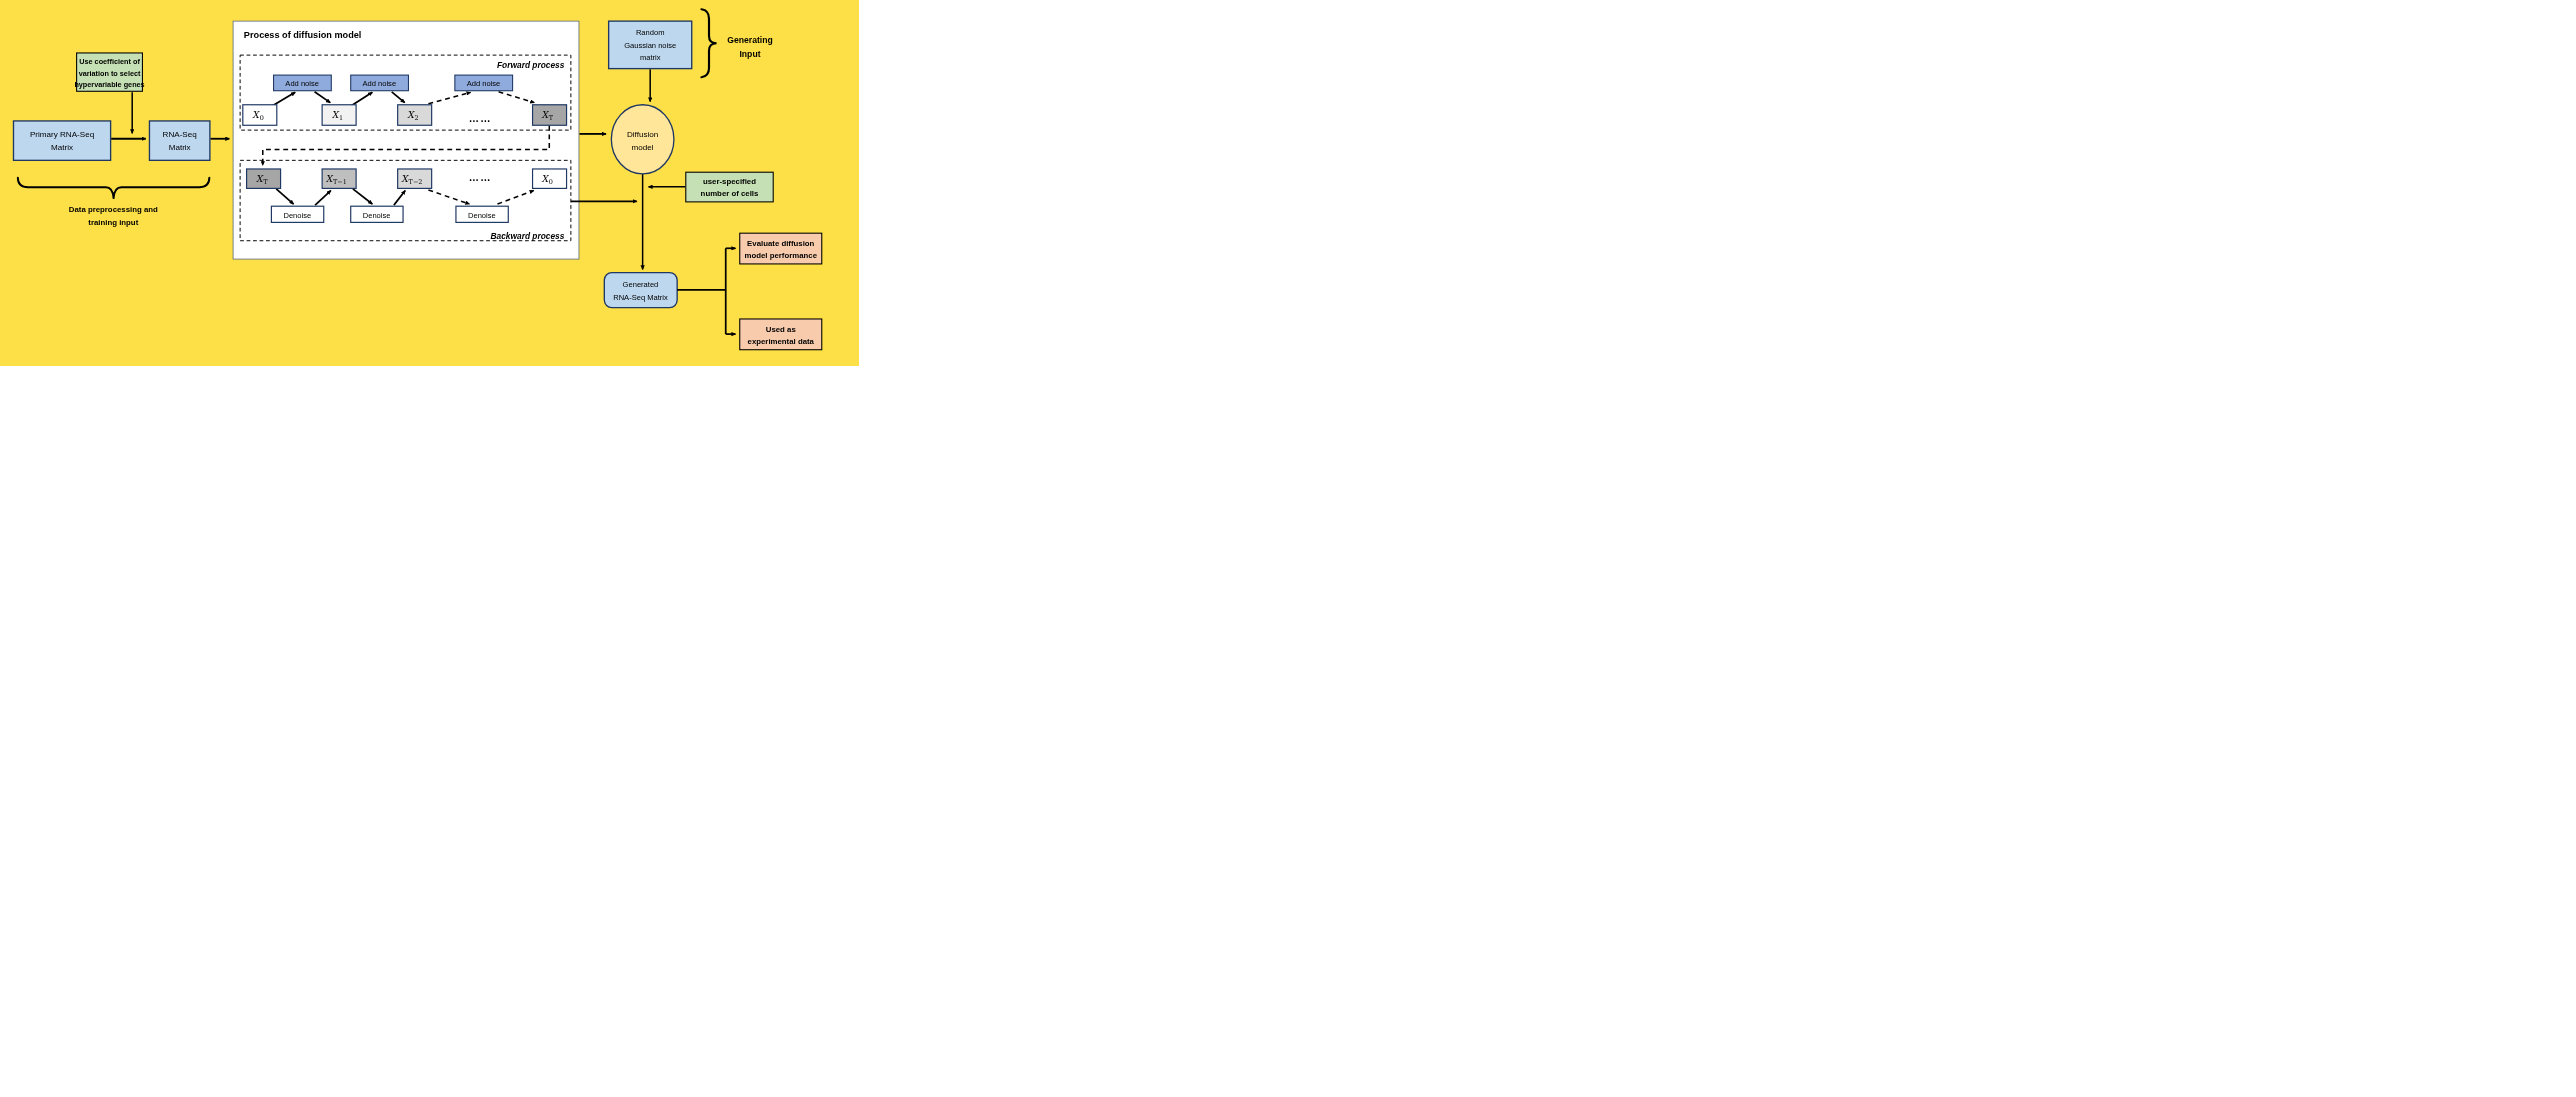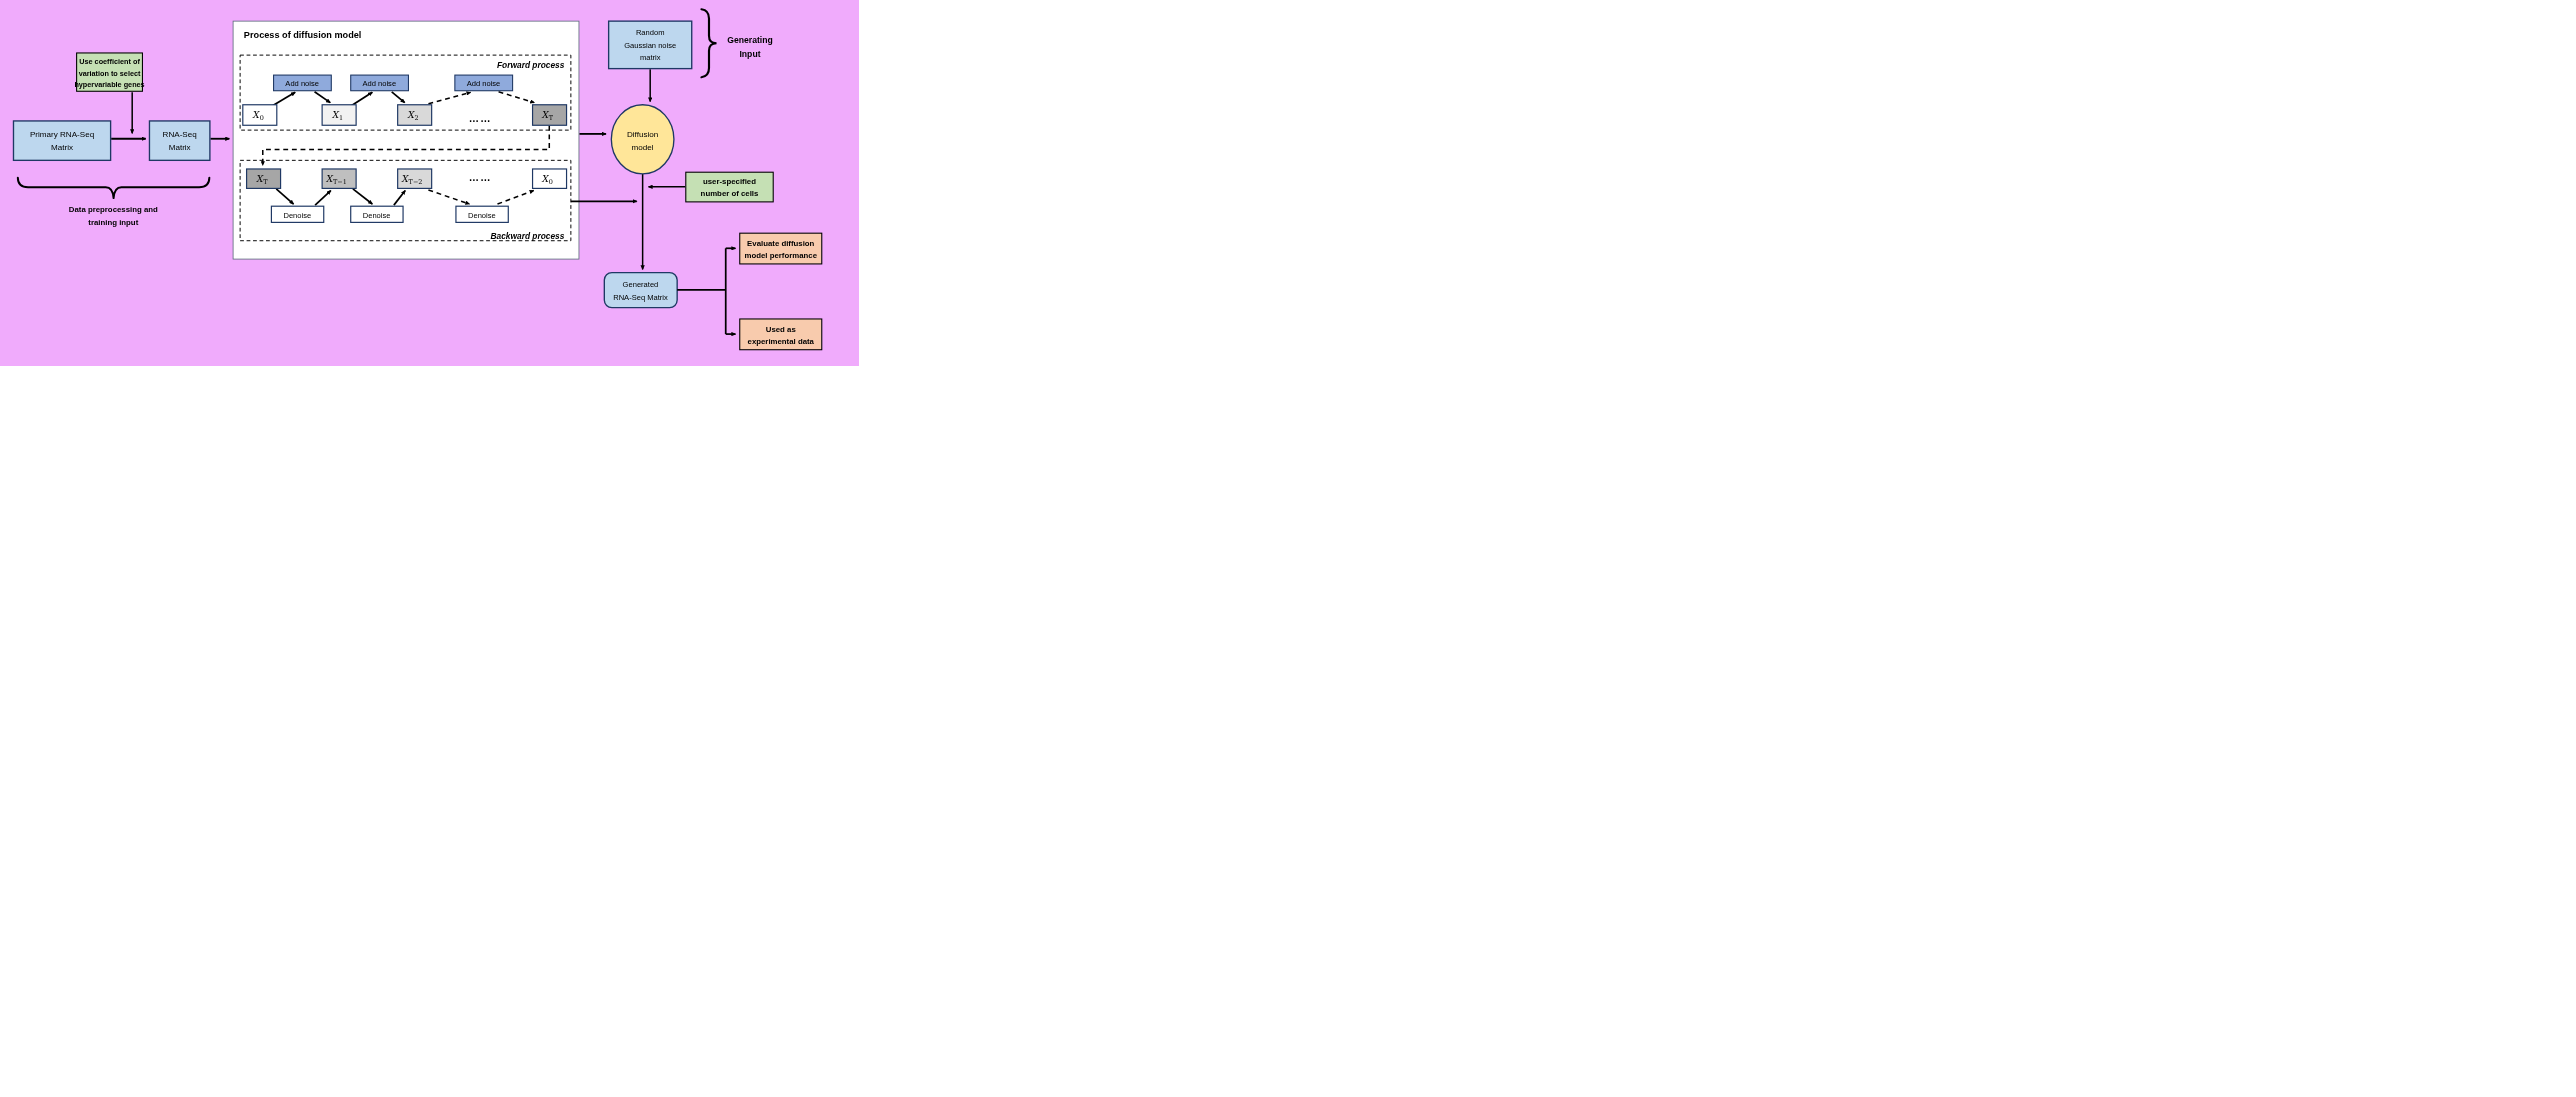--- a/index.html
+++ b/index.html
@@ -1,16 +1,16 @@
 <!DOCTYPE html>
 <html style="font-size:8.6px"><head>
 <meta charset="utf-8">
 <style>
   html,body{margin:0;padding:0;background:#ffffff;}
-  .page{width:859px;height:366px;position:relative;background:#f0abfc;overflow:hidden;text-decoration:underline;}
+  .page{width:859px;height:366px;position:relative;background:#fde047;overflow:hidden;text-decoration:underline;}
   svg{display:block;}
   text{font-family:"Liberation Sans",sans-serif;fill:#000;}
   .b{font-weight:bold;}
   .bi{font-weight:bold;font-style:italic;}
   .serif{font-family:"DejaVu Serif",serif;}
   .xbase{font-style:italic;}
 </style>
 </head>
 <body>
 

